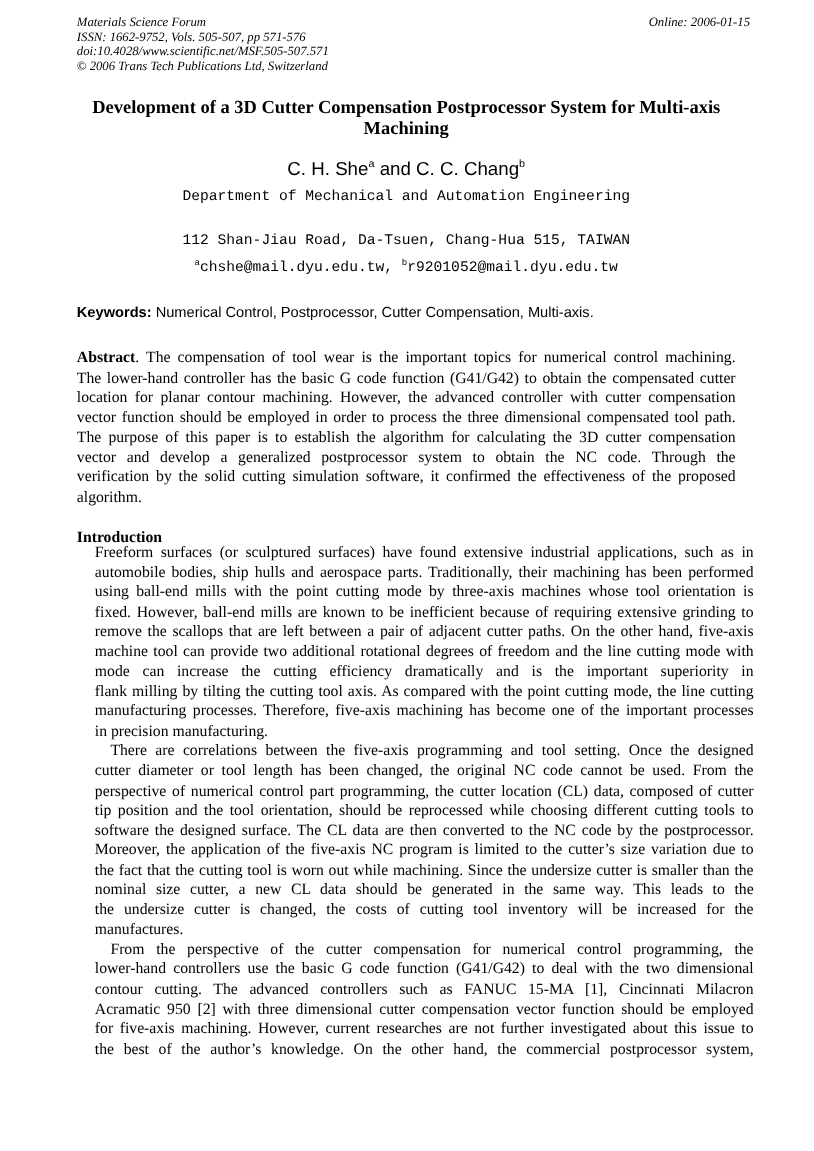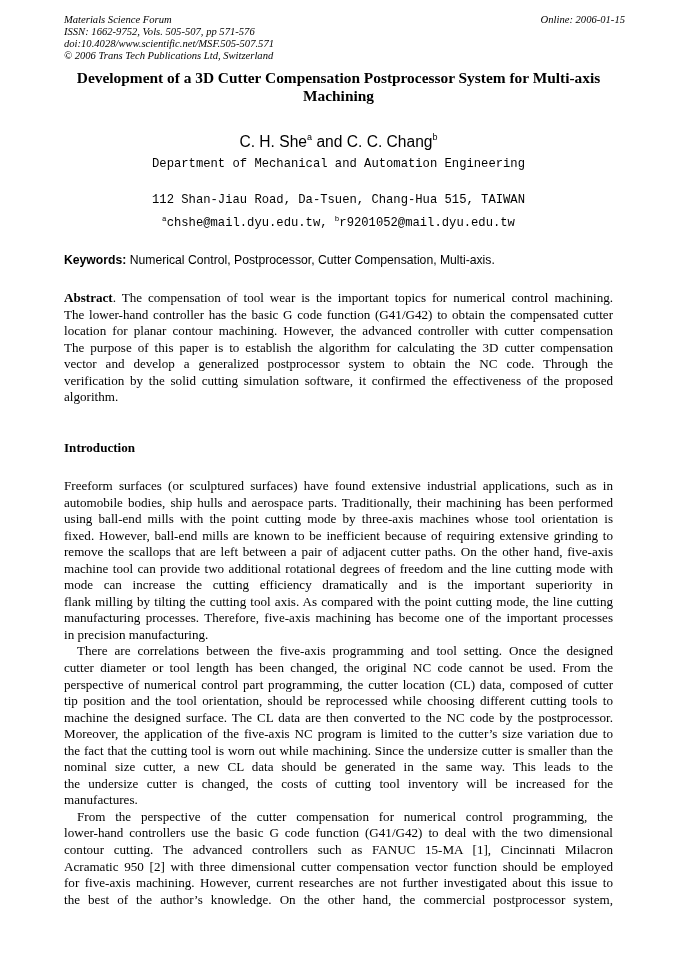--- a/index.html
+++ b/index.html
@@ -3,42 +3,42 @@
 <meta charset="utf-8">
 <style>
   html, body { margin: 0; padding: 0; background: #ffffff; }
   body { width: 678px; height: 959px; position: relative; overflow: hidden; color: #000; }
   .page { position: absolute; left: 0; top: 0; width: 678px; height: 959px; padding-left: 11px; }
 
   .hdr { position: absolute; left: 64px; top: 14px; font-family: "Liberation Serif", serif; font-style: italic; font-size: 10.6px; line-height: 12px; }
   .hdr div { white-space: nowrap; }
   .online { position: absolute; right: 64px; top: 14px; font-family: "Liberation Serif", serif; font-style: italic; font-size: 10.6px; line-height: 12px; white-space: nowrap; }
 
-  .title { position: absolute; left: 64px; width: 549px; top: 69px; text-align: center; font-family: "Liberation Serif", serif; font-weight: bold; font-size: 15.4px; line-height: 18px; }
+  .title { position: absolute; left: 64px; width: 549px; top: 81px; text-align: center; font-family: "Liberation Serif", serif; font-weight: bold; font-size: 15.4px; line-height: 18px; }
 
   .authors { position: absolute; left: 64px; width: 549px; top: 132px; text-align: center; font-family: "Liberation Sans", sans-serif; font-size: 15.6px; line-height: 20px; }
   .authors sup { font-size: 9px; vertical-align: 7px; line-height: 0; }
 
   .aff { position: absolute; left: 64px; width: 549px; text-align: center; font-family: Liberation Mono, monospace; font-size: 12.2px; line-height: 15px; }
   .aff1 { top: 157px; }
   .aff2 { top: 193px; }
   .aff3 { top: 216px; }
   .aff3 sup { font-size: 7.5px; vertical-align: 5px; line-height: 0; }
 
   .kw { position: absolute; left: 64px; width: 549px; top: 252px; font-family: "Liberation Sans", sans-serif; font-size: 12.2px; line-height: 16px; white-space: nowrap; }
   .kw b { font-weight: bold; }
 
   .body { position: absolute; left: 64px; width: 549px; font-family: "Liberation Serif", serif; font-size: 13.1px; text-align: justify; }
   .line { display: block; text-align: justify; text-align-last: justify; white-space: nowrap; height: 16.55px; line-height: 16.55px; }
   .line.last { text-align-last: left; }
   .line.ind { padding-left: 13px; }
 
   .abstract { top: 290px; }
   .intro-h { position: absolute; left: 64px; top: 440px; font-family: "Liberation Serif", serif; font-weight: bold; font-size: 13.1px; line-height: 16px; }
-  .intro { top: 478px; }
+  .intro { top: 452px; margin-left: 15px; }
 </style>
 </head>
 <body>
 
 <div class="page">
 
   <div class="hdr">
     <div>Materials Science Forum</div>
     <div>ISSN: 1662-9752, Vols. 505-507, pp 571-576</div>
     <div>doi:10.4028/www.scientific.net/MSF.505-507.571</div>
@@ -64,20 +64,21 @@
   </div>
 
   <div class="kw">
     <b>Keywords:</b><span> Numerical Control, Postprocessor, Cutter Compensation, Multi-axis.</span>
   </div>
 
   <div class="body abstract">
     <span class="line"><b>Abstract</b><span>. The compensation of tool wear is the important topics for numerical control machining.</span></span>
     <span class="line">The lower-hand controller has the basic G code function (G41/G42) to obtain the compensated cutter</span>
     <span class="line">location for planar contour machining. However, the advanced controller with cutter compensation</span>
+    <span class="line">vector function should be employed in order to process the three dimensional compensated tool path.</span>
     <span class="line">The purpose of this paper is to establish the algorithm for calculating the 3D cutter compensation</span>
     <span class="line">vector and develop a generalized postprocessor system to obtain the NC code. Through the</span>
     <span class="line">verification by the solid cutting simulation software, it confirmed the effectiveness of the proposed</span>
     <span class="line last">algorithm.</span>
   </div>
 
   <div class="intro-h">Introduction</div>
 
   <div class="body intro">
     <span class="line">Freeform surfaces (or sculptured surfaces) have found extensive industrial applications, such as in</span>
@@ -87,21 +88,21 @@
     <span class="line">remove the scallops that are left between a pair of adjacent cutter paths. On the other hand, five-axis</span>
     <span class="line">machine tool can provide two additional rotational degrees of freedom and the line cutting mode with</span>
     <span class="line">mode can increase the cutting efficiency dramatically and is the important superiority in</span>
     <span class="line">flank milling by tilting the cutting tool axis. As compared with the point cutting mode, the line cutting</span>
     <span class="line">manufacturing processes. Therefore, five-axis machining has become one of the important processes</span>
     <span class="line last">in precision manufacturing.</span>
     <span class="line ind">There are correlations between the five-axis programming and tool setting. Once the designed</span>
     <span class="line">cutter diameter or tool length has been changed, the original NC code cannot be used.  From the</span>
     <span class="line">perspective of numerical control part programming, the cutter location (CL) data, composed of cutter</span>
     <span class="line">tip position and the tool orientation, should be reprocessed while choosing different cutting tools to</span>
-    <span class="line">machine the designed surface. The CL data are then converted to the NC code by the postprocessor.</span>
+    <span class="line">software the designed surface. The CL data are then converted to the NC code by the postprocessor.</span>
     <span class="line">Moreover, the application of the five-axis NC program is limited to the cutter’s size variation due to</span>
     <span class="line">the fact that the cutting tool is worn out while machining. Since the undersize cutter is smaller than the</span>
     <span class="line">nominal size cutter, a new CL data should be generated in the same way. This leads to the</span>
     <span class="line">the undersize cutter is changed, the costs of cutting tool inventory will be increased for the</span>
     <span class="line last">manufactures.</span>
     <span class="line ind">From the perspective of the cutter compensation for numerical control programming, the</span>
     <span class="line">lower-hand controllers use the basic G code function (G41/G42) to deal with the two dimensional</span>
     <span class="line">contour cutting. The advanced controllers such as FANUC 15-MA [1], Cincinnati Milacron</span>
     <span class="line">Acramatic 950 [2] with three dimensional cutter compensation vector function should be employed</span>
     <span class="line">for five-axis machining. However, current researches are not further investigated about this issue to</span>

